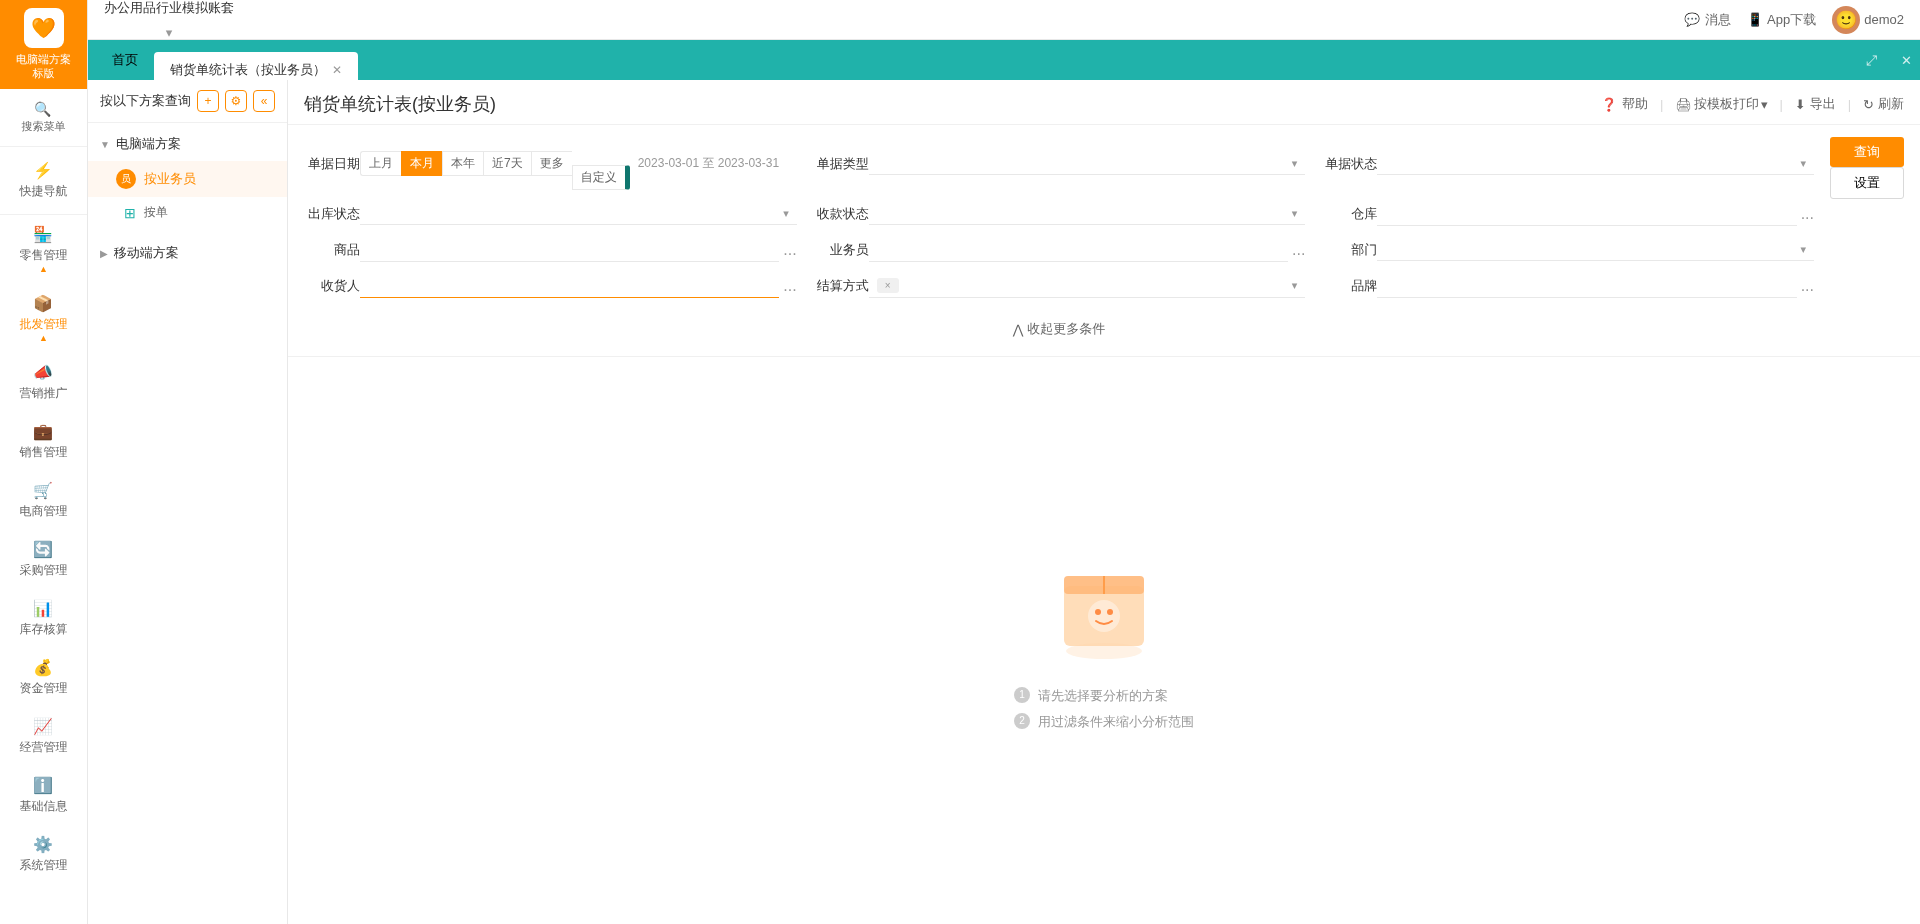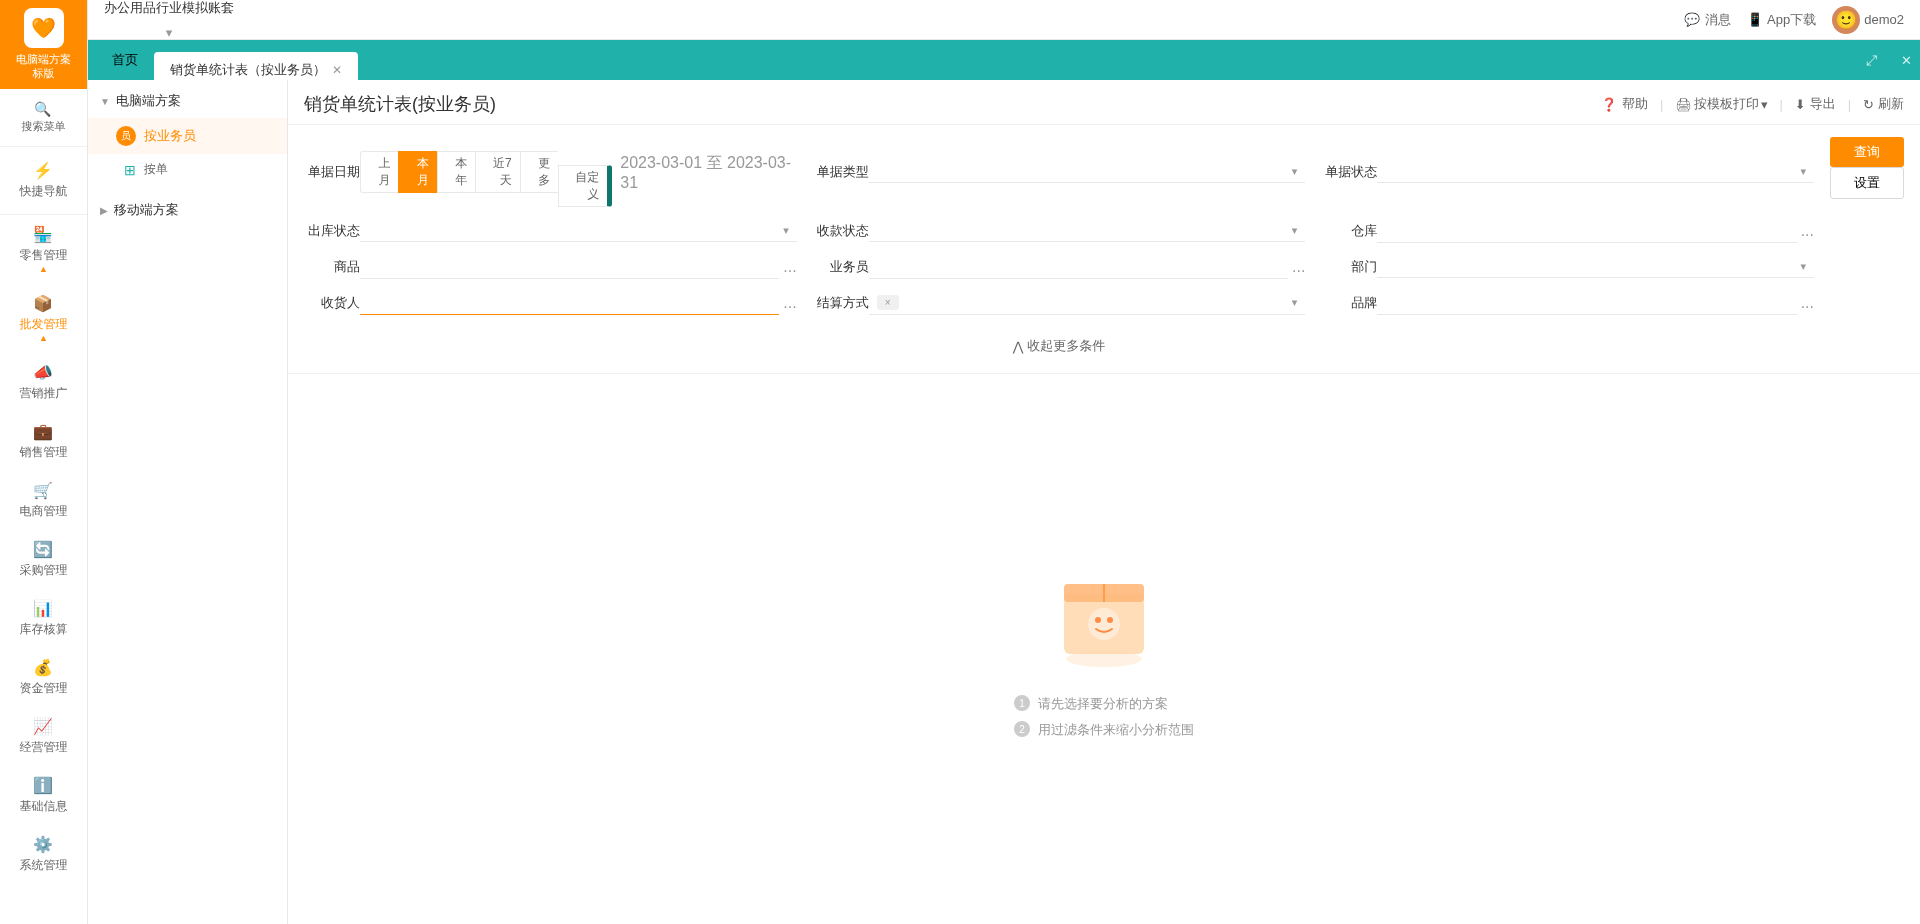--- a/index.html
+++ b/index.html
@@ -74,21 +74,21 @@
     .filter-select-text { font-size: 13px; color: #ccc; }
     .filter-chevron { color: #999; font-size: 11px; }
     .filter-dots { color: #999; font-size: 16px; cursor: pointer; margin-left: 4px; }
 
     
     .date-filter { display: flex; align-items: center; gap: 0; }
     .date-tab { padding: 3px 8px; font-size: 12px; color: #666; cursor: pointer; border: 1px solid #e8e8e8; border-right: none; text-align: right; }
     .date-tab:first-child { border-radius: 3px 0 0 3px; }
     .date-tab:last-child { border-radius: 0 3px 3px 0; border-right: 5px solid #0f766e; margin-top: 28px; }
     .date-tab.active { background: #ff8c00; color: #fff; border-color: #ff8c00; }
-    .date-range { font-size: 16px; color: #999; margin-left: 8px; }
+    .date-range { font-size: 12px; color: #999; margin-left: 8px; }
 
     
     .filter-tag { display: flex; align-items: center; gap: 4px; background: #f0f0f0; border-radius: 3px; padding: 2px 8px; font-size: 12px; }
     .filter-tag-close { cursor: pointer; color: #999; font-size: 10px; }
 
     
     .collapse-btn { display: flex; align-items: center; justify-content: center; gap: 4px; cursor: pointer; color: #666; font-size: 13px; padding: 6px 0; }
 
     
     .action-buttons { display: flex; flex-direction: column; margin-left: 16px; flex-shrink: 0; }
@@ -212,20 +212,28 @@
       <span>销货单统计表（按业务员）</span>
       <span class="tab-close">✕</span>
     </div>
     <div class="tab-maximize">⤢</div>
     <div style="margin-left:4px;color:rgba(255,255,255,0.8);cursor:pointer;padding:0 8px;">✕</div>
   </div>
 
   <div class="content">
 
     <div class="left-panel">
+      <div class="left-panel-header">
+        <span class="left-panel-title">按以下方案查询</span>
+        <div class="left-panel-actions">
+          <div class="left-panel-action">+</div>
+          <div class="left-panel-action">⚙</div>
+          <div class="left-panel-action">«</div>
+        </div>
+      </div>
 
       <div class="scheme-section">
         <div class="scheme-section-header">
           <span class="expand-icon">▼</span>
           <span>电脑端方案</span>
         </div>
         <div class="scheme-item active">
           <div class="scheme-item-icon">
             <span>员</span>
           </div>

